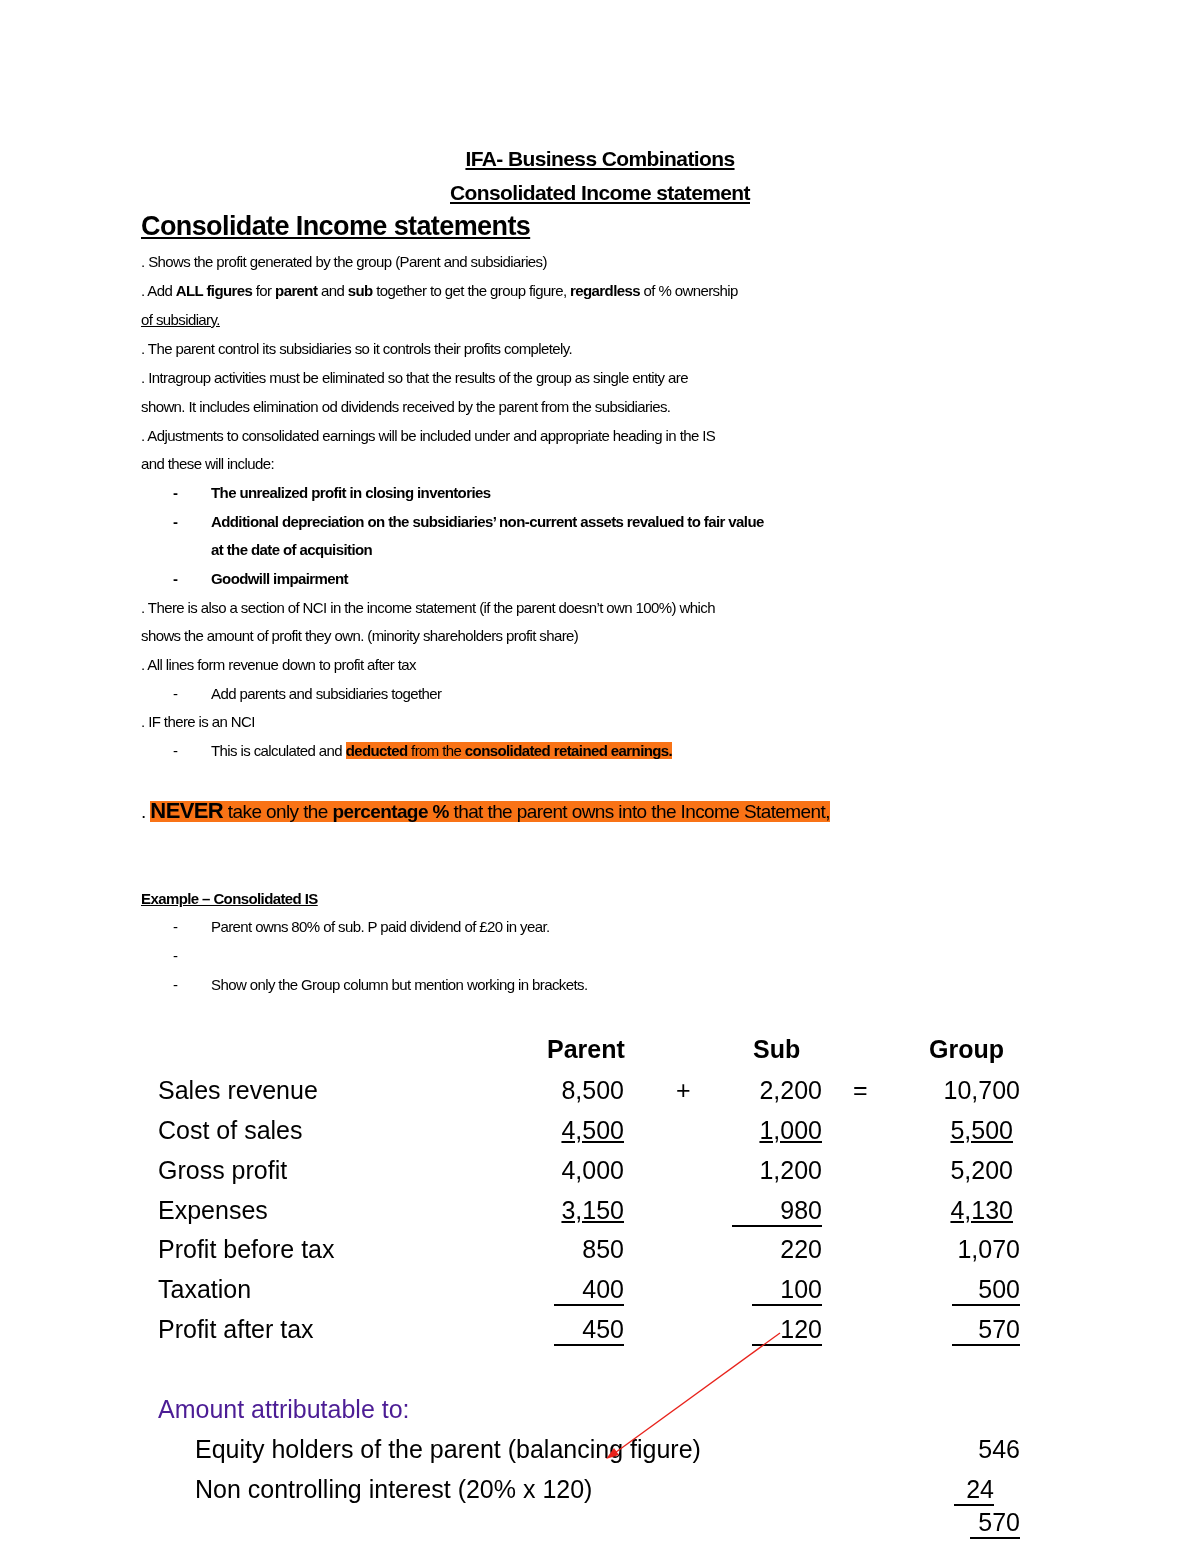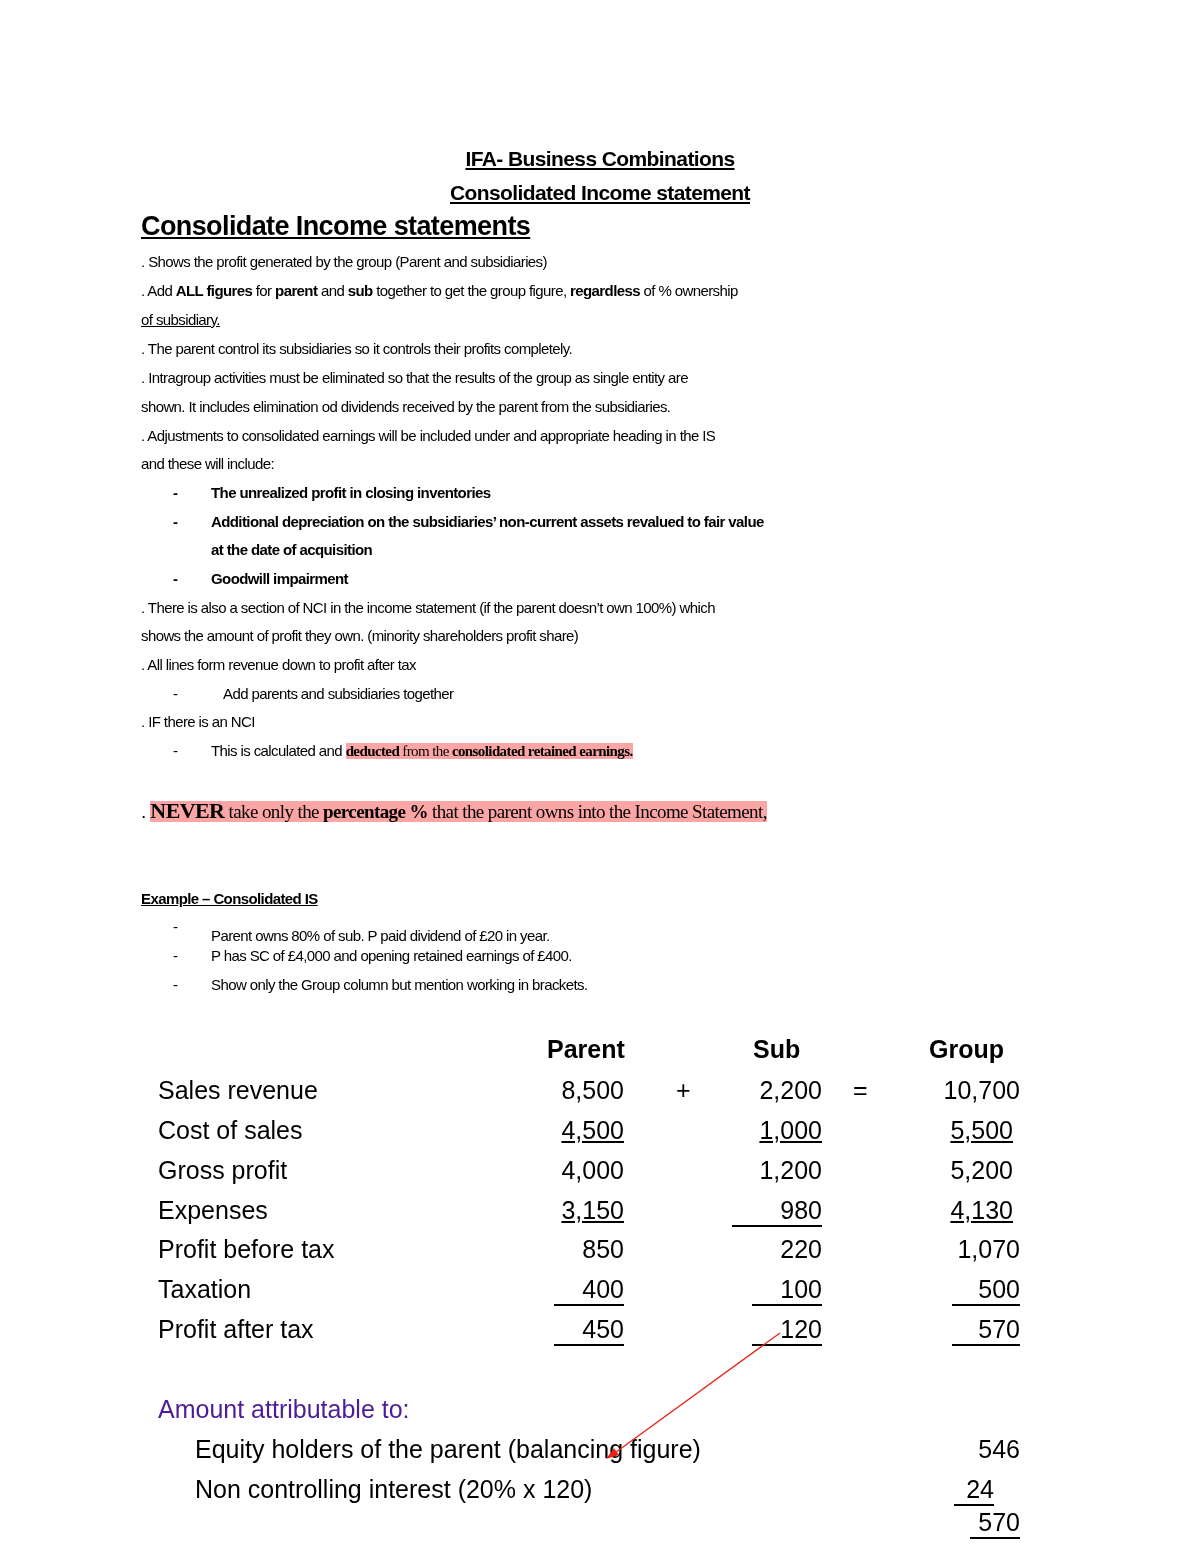--- a/index.html
+++ b/index.html
@@ -5,21 +5,21 @@
   html, body { margin: 0; padding: 0; background: #ffffff; }
   body { width: 1200px; height: 1553px; position: relative; overflow: hidden; color: #000; }
   .page { position: absolute; left: 0; top: 0; width: 1200px; height: 1553px; padding-left: 13px; }
   .txt { font-family: "Liberation Sans", sans-serif; font-size: 15px; letter-spacing: -0.6px; position: absolute; white-space: nowrap; line-height: 24px; }
   .title { font-weight: bold; text-decoration: underline; font-size: 21px; left: 0; width: 1200px; text-align: center; }
   .h2 { font-weight: bold; text-decoration: underline; font-size: 27px; left: 141px; }
   .para { left: 141px; }
   .bullet { left: 173px; }
   .bullet-text { left: 211px; }
   .bold { font-weight: bold; }
-  .hl { background: #fca5a5; font-family: Liberation Serif, serif; }
+  .hl { background: #f97316; }
   .ul { text-decoration: underline; }
   
   .tbl { font-family: "Liberation Sans", sans-serif; font-size: 25px; position: absolute; white-space: nowrap; line-height: 30px; }
   .th { font-weight: bold; }
   .num { text-align: right; }
   .u1 { border-bottom: 2px solid #000; }
   .blue { color: #4c1d95; }
 </style>
 </head>
 <body>
@@ -48,36 +48,35 @@
   <div class="txt bullet bold" style="top:510px;">-</div>
   <div class="txt bullet-text bold" style="top:510px;">Additional depreciation on the subsidiaries’ non-current assets revalued to fair value</div>
   <div class="txt bullet-text bold" style="top:538px;">at the date of acquisition</div>
   <div class="txt bullet bold" style="top:567px;">-</div>
   <div class="txt bullet-text bold" style="top:567px;">Goodwill impairment</div>
 
   <div class="txt para" style="top:596px;">. There is also a section of NCI in the income statement (if the parent doesn’t own 100%) which</div>
   <div class="txt para" style="top:624px;">shows the amount of profit they own. (minority shareholders profit share)</div>
   <div class="txt para" style="top:653px;">. All lines form revenue down to profit after tax</div>
   <div class="txt bullet" style="top:682px;">-</div>
-  <div class="txt bullet-text" style="top:682px;margin-left:12px;">Add parents and subsidiaries together</div>
+  <div class="txt bullet-text" style="top:682px;">Add parents and subsidiaries together</div>
   <div class="txt para" style="top:710px;">. IF there is an NCI</div>
   <div class="txt bullet" style="top:739px;">-</div>
   <div class="txt bullet-text" style="top:739px;">
     <span>This is calculated and </span><span class="hl"><span class="bold">deducted</span><span> from the </span><span class="bold">consolidated retained earnings.</span></span>
   </div>
 
   <div class="txt para" style="top:799px; font-size:19px;">
     <span>. </span><span class="hl"><span class="bold" style="font-size:22px;">NEVER</span><span>  take only the </span><span class="bold">percentage %</span><span> that the parent owns into the Income Statement,</span></span>
   </div>
 
   <div class="txt para bold ul" style="top:887px;">Example – Consolidated IS</div>
   <div class="txt bullet" style="top:915px;">-</div>
-  <div class="txt bullet-text" style="top:915px;margin-top:9px;">Parent owns 80% of sub.  P paid dividend of £20 in year.</div>
+  <div class="txt bullet-text" style="top:915px;">Parent owns 80% of sub.  P paid dividend of £20 in year.</div>
   <div class="txt bullet" style="top:944px;">-</div>
-  <div class="txt bullet-text" style="top:944px;">P has SC of £4,000 and opening retained earnings of £400.</div>
   <div class="txt bullet" style="top:973px;">-</div>
   <div class="txt bullet-text" style="top:973px;">Show only the Group column but mention working in brackets.</div>
 
   <div class="tbl th" style="left:547px; top:1034px;">Parent</div>
   <div class="tbl th" style="left:753px; top:1034px;">Sub</div>
   <div class="tbl th" style="left:929px; top:1034px;">Group</div>
 
   <div class="tbl" style="left:158px; top:1075px;">Sales revenue</div>
   <div class="tbl num" style="left:534px; width:90px; top:1075px;">8,500</div>
   <div class="tbl" style="left:676px; top:1075px;">+</div>

